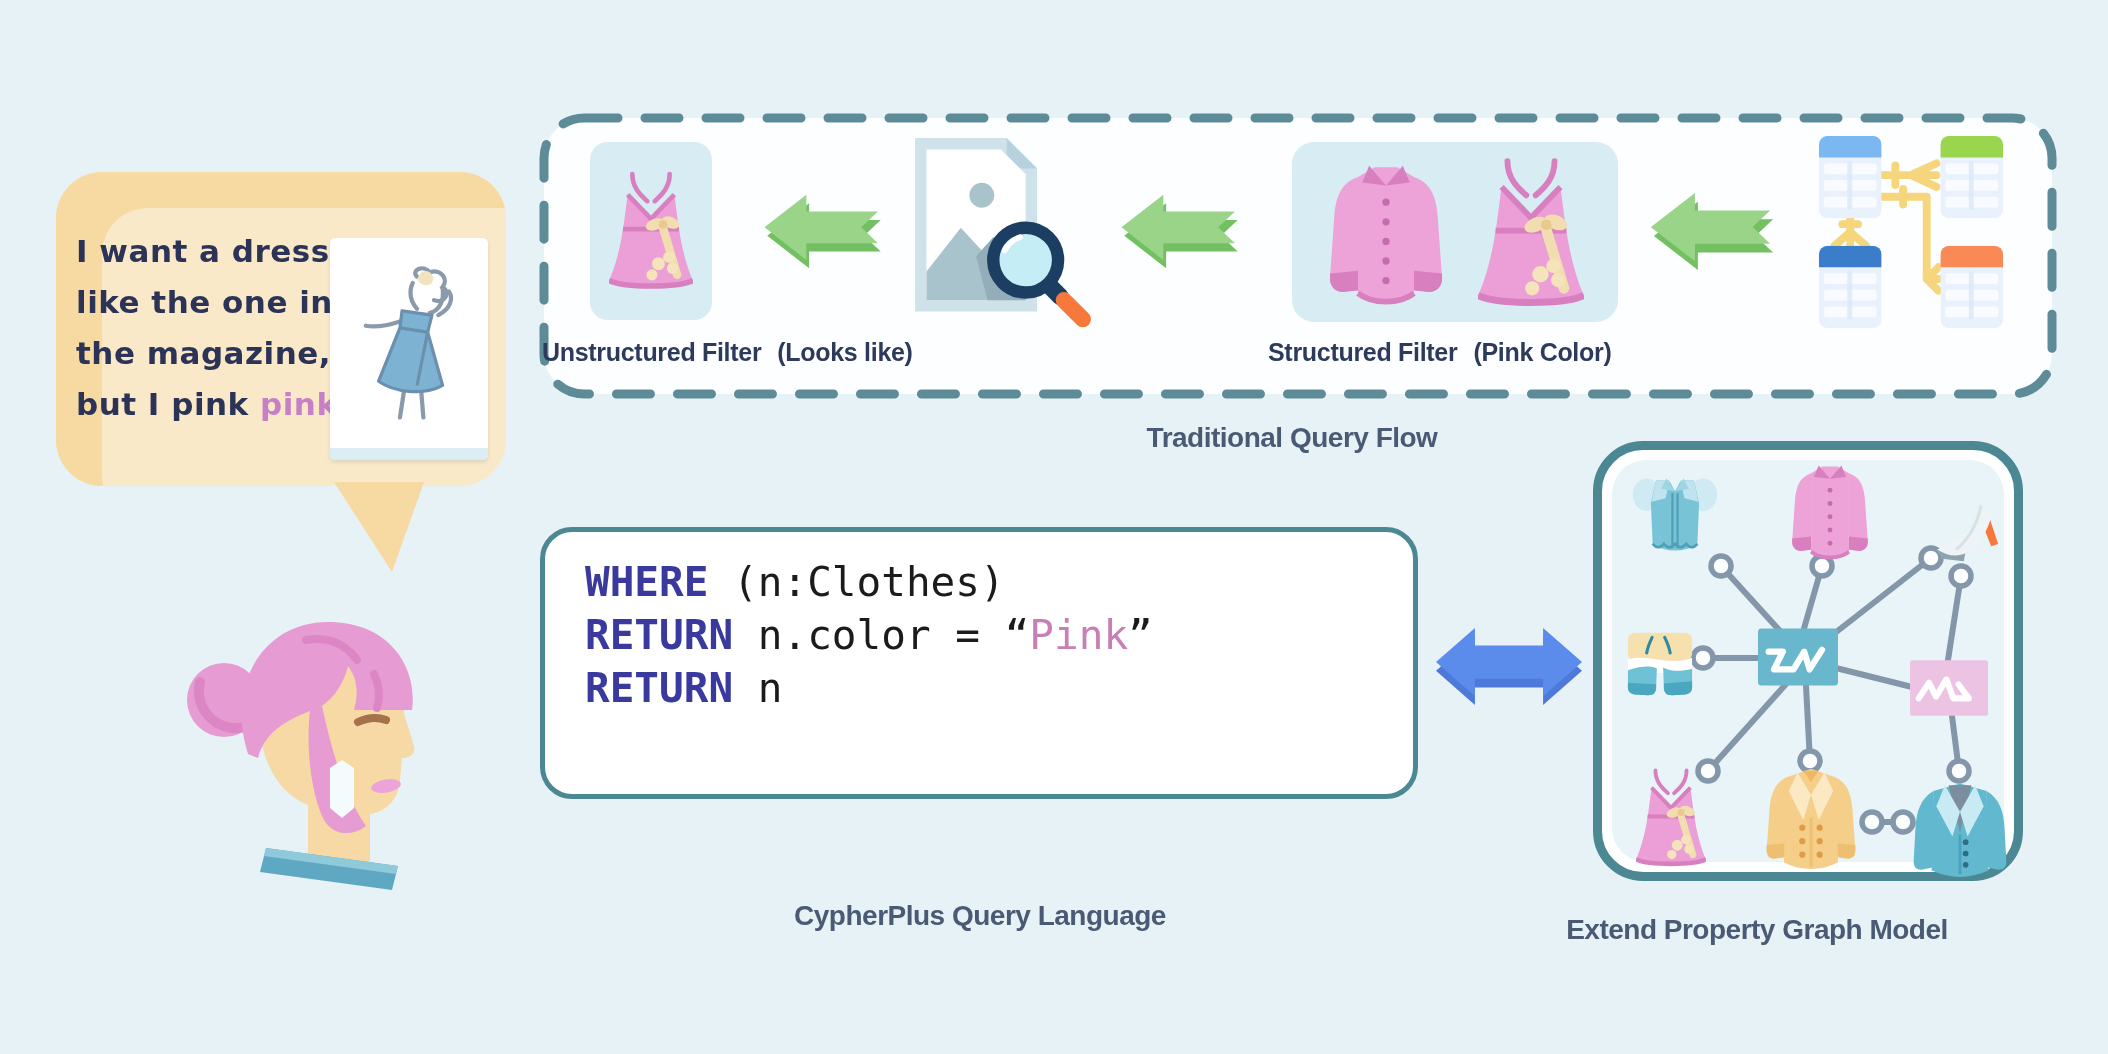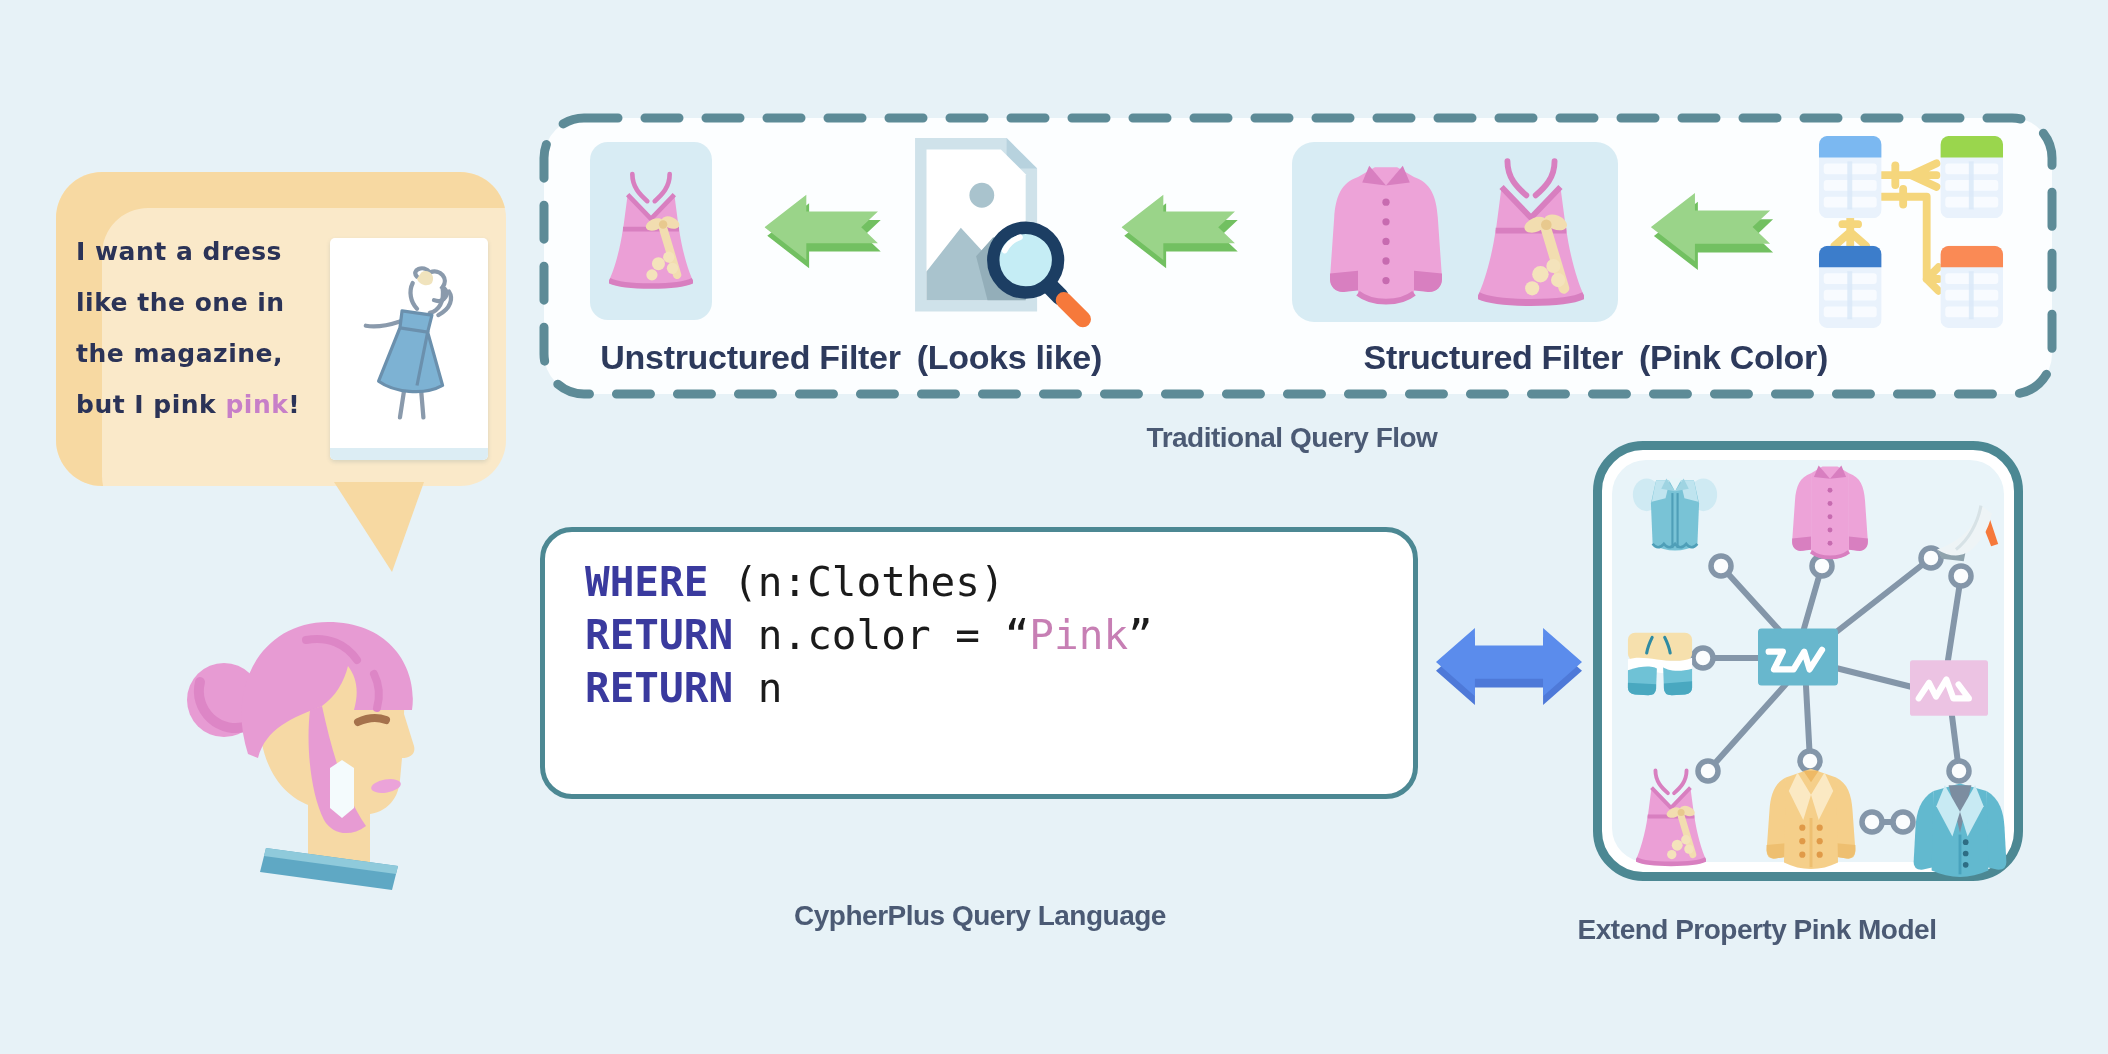--- a/index.html
+++ b/index.html
@@ -5,21 +5,21 @@
   html,body{margin:0;padding:0;background:#e7f2f7;}
   .canvas{position:relative;width:2108px;height:1054px;background:#e7f2f7;overflow:hidden;
           font-family:"Liberation Sans",sans-serif;}
   .abs{position:absolute;}
 
   
   .bubble{left:56px;top:172px;width:450px;height:314px;border-radius:46px;
           background:#fae9c9;box-shadow:inset 46px 36px 0 #f7d9a2;}
   .bubble-tail{left:332px;top:482px;width:95px;height:95px;}
   .bubble-text{left:76px;top:226px;width:280px;font-family:"DejaVu Sans",sans-serif;
-               font-weight:bold;font-size:25px;line-height:51px;color:#2b3357;letter-spacing:.5px;}
+               font-weight:bold;font-size:31px;line-height:51px;color:#2b3357;letter-spacing:.5px;}
   .bubble-text .bl{white-space:pre;}
   .bubble-text .pink{color:#c77fc8;}
   .magazine{left:330px;top:238px;width:158px;height:222px;background:#ffffff;border-radius:5px;
             box-shadow:0 2px 4px rgba(70,110,130,.18);}
   .magazine::after{content:"";position:absolute;left:0;right:0;bottom:0;height:12px;
             background:#dcedf4;border-radius:0 0 5px 5px;}
   .magazine svg{position:absolute;left:18px;top:28px;}
 
   .person{left:160px;top:582px;width:280px;height:310px;}
 
@@ -28,21 +28,21 @@
   .tile{background:#d8ecf4;}
   .tile-dress{left:590px;top:142px;width:122px;height:178px;border-radius:18px;}
   .tile-dress svg{position:absolute;left:19px;top:14px;}
   .tile-shirts{left:1292px;top:142px;width:326px;height:180px;border-radius:22px;}
   .arrow-1{left:763px;top:192px;width:122px;height:80px;}
   .arrow-2{left:1120px;top:192px;width:122px;height:80px;}
   .arrow-3{left:1646px;top:190px;width:135px;height:84px;}
   .doc-icon{left:896px;top:134px;width:205px;height:195px;}
   .db-icon{left:1813px;top:134px;width:196px;height:196px;}
 
-  .filter-label{top:338px;width:560px;text-align:right;font-weight:bold;font-size:34px;
+  .filter-label{top:338px;width:560px;text-align:left;font-weight:bold;font-size:25px;
                 color:#2d3a5c;letter-spacing:-.3px;}
   .filter-label .qual{margin-left:16px;}
   .label-unstructured{left:542px;}
   .label-structured{left:1268px;}
 
   .caption{font-weight:bold;font-size:28px;color:#4b5a74;text-align:center;letter-spacing:-.5px;}
   .caption-traditional{left:1042px;top:422px;width:500px;}
   .caption-cypherplus{left:700px;top:852px;width:560px;margin-top:48px;}
   .caption-graph{left:1472px;top:914px;width:570px;}
 
@@ -368,15 +368,15 @@
       </svg>
     <svg class="wave-node wave-teal" viewBox="0 0 90 64">
       <rect width="90" height="64" rx="3" fill="currentColor"></rect>
       <path d="M12,26 h16 l-10,20 h22 l12,-20 l6,20 l14,-22" stroke="#ffffff" stroke-width="7" fill="none" stroke-linecap="round" stroke-linejoin="round"></path>
     </svg>
     <svg class="wave-node wave-pink" viewBox="0 0 90 64">
       <rect width="90" height="64" rx="3" fill="currentColor"></rect>
       <path d="M10,44 l12,-18 l8,16 l12,-20 l8,22 h18 l-12,-16" stroke="#ffffff" stroke-width="7" fill="none" stroke-linecap="round" stroke-linejoin="round"></path>
     </svg>
   </div>
-  <div class="abs caption caption-graph">Extend Property Pink Model</div>
+  <div class="abs caption caption-graph">Extend Property Graph Model</div>
 
 </div>
 
 </body></html>

